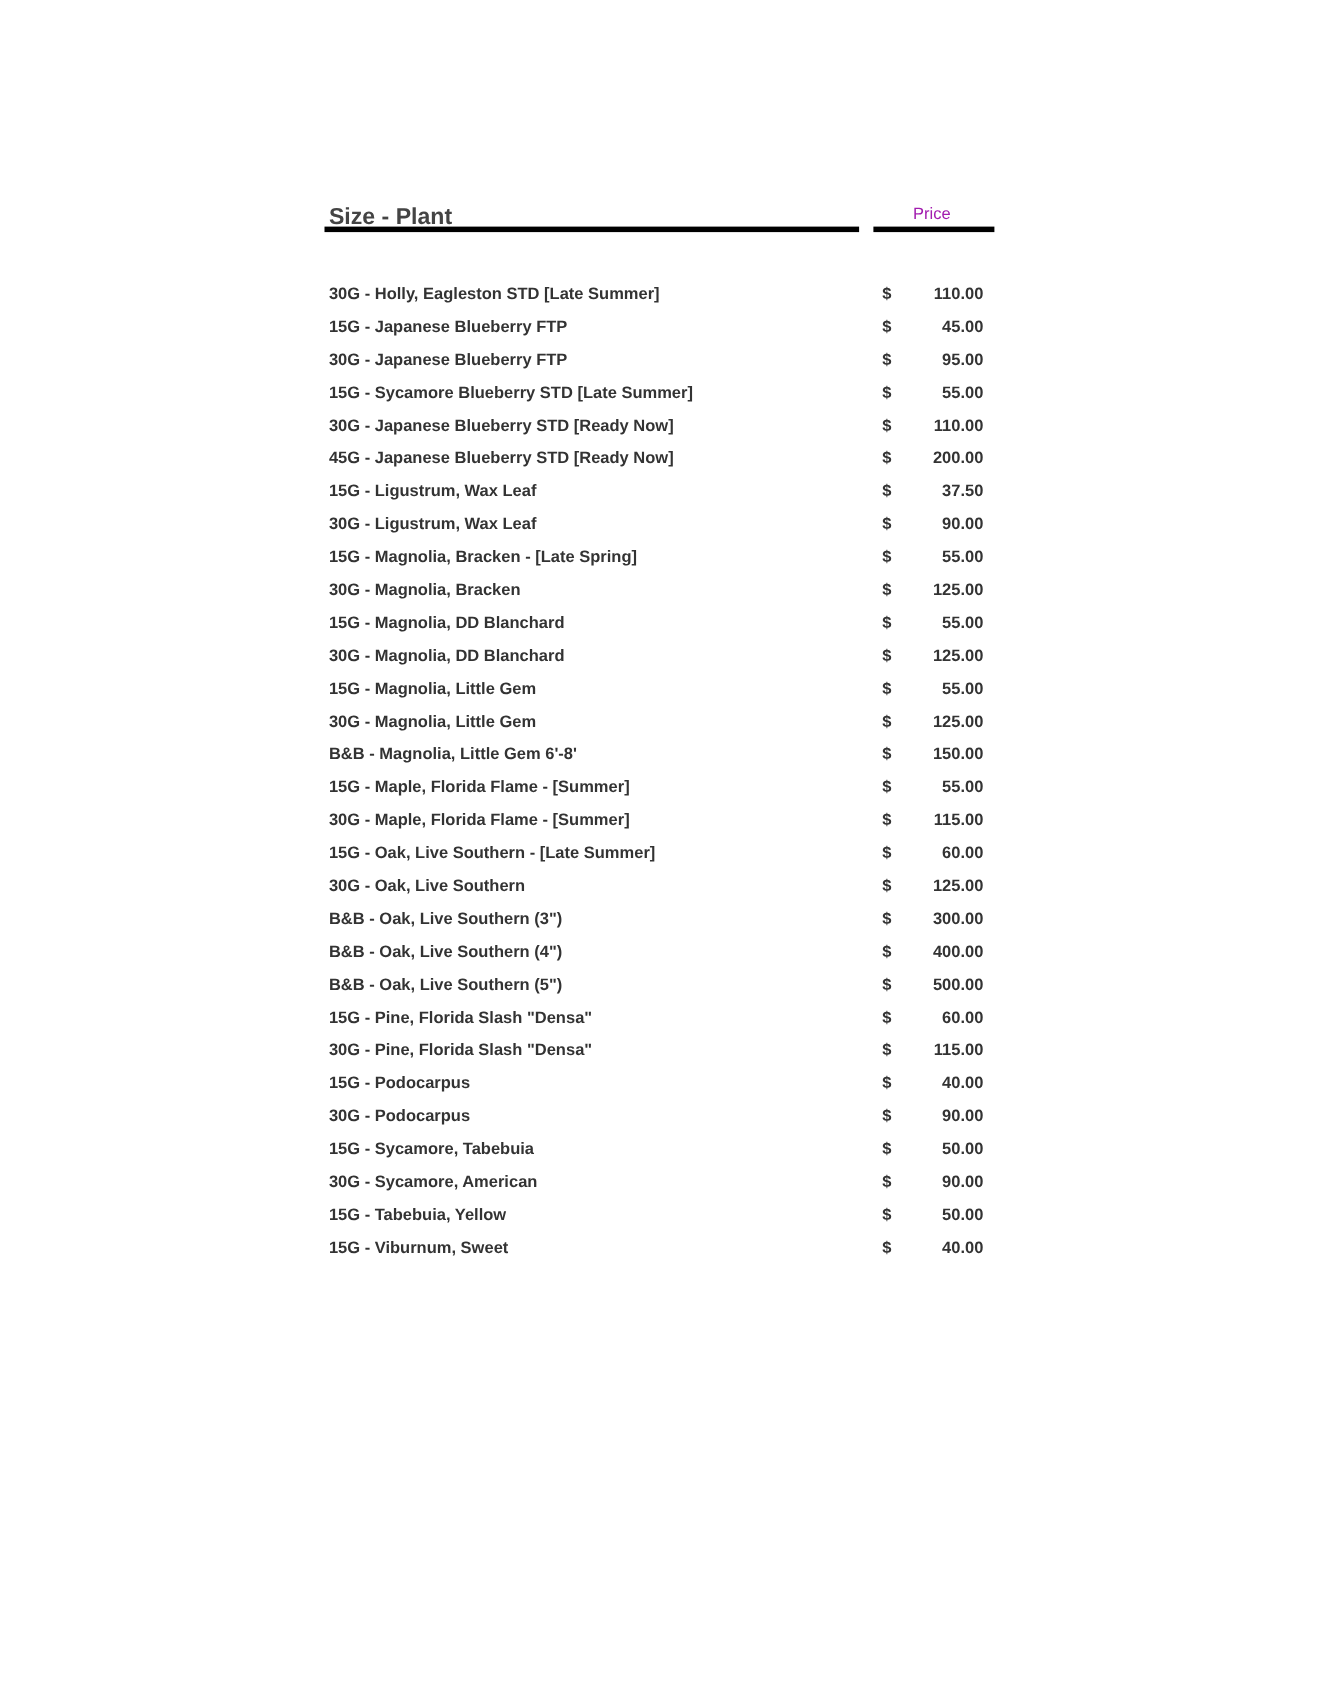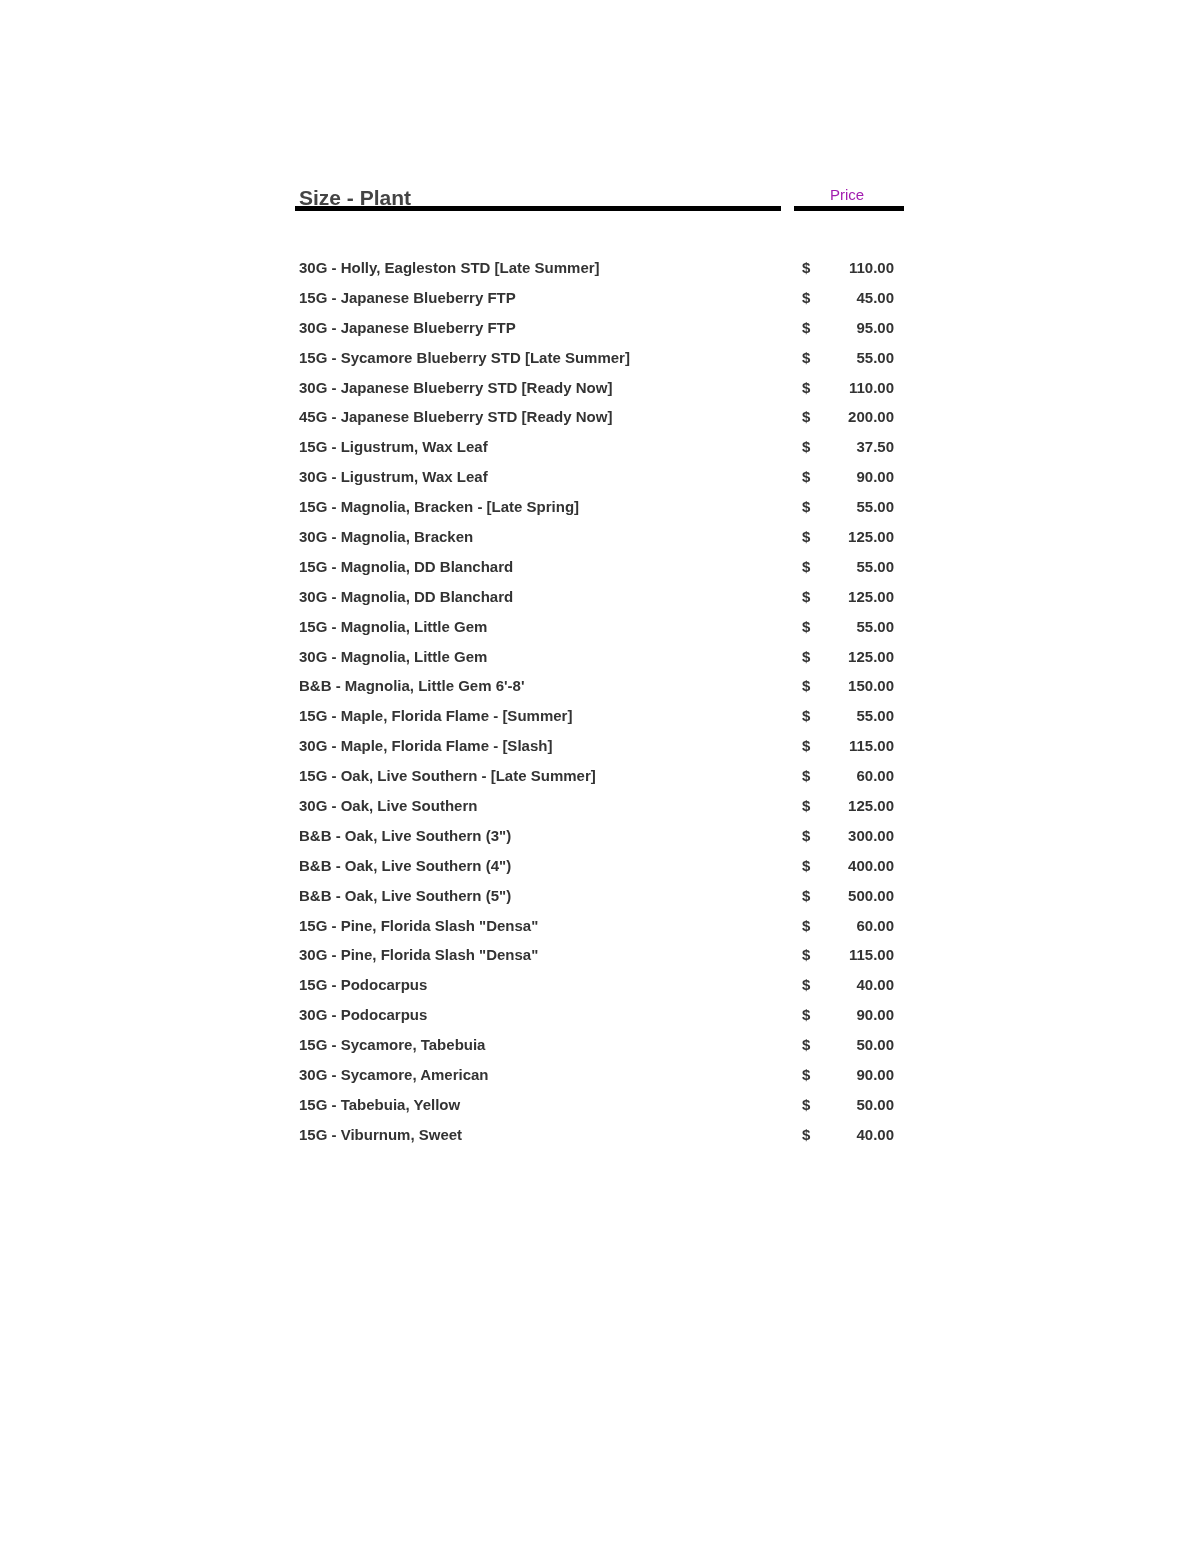--- a/index.html
+++ b/index.html
@@ -106,21 +106,21 @@
         <span class="name">B&amp;B - Magnolia, Little Gem 6'-8'</span>
         <span class="cur">$</span>
         <span class="amt">150.00</span>
       </div>
       <div class="row">
         <span class="name">15G - Maple, Florida Flame - [Summer]</span>
         <span class="cur">$</span>
         <span class="amt">55.00</span>
       </div>
       <div class="row">
-        <span class="name">30G - Maple, Florida Flame - [Slash]</span>
+        <span class="name">30G - Maple, Florida Flame - [Summer]</span>
         <span class="cur">$</span>
         <span class="amt">115.00</span>
       </div>
       <div class="row">
         <span class="name">15G - Oak, Live Southern - [Late Summer]</span>
         <span class="cur">$</span>
         <span class="amt">60.00</span>
       </div>
       <div class="row">
         <span class="name">30G - Oak, Live Southern</span>

